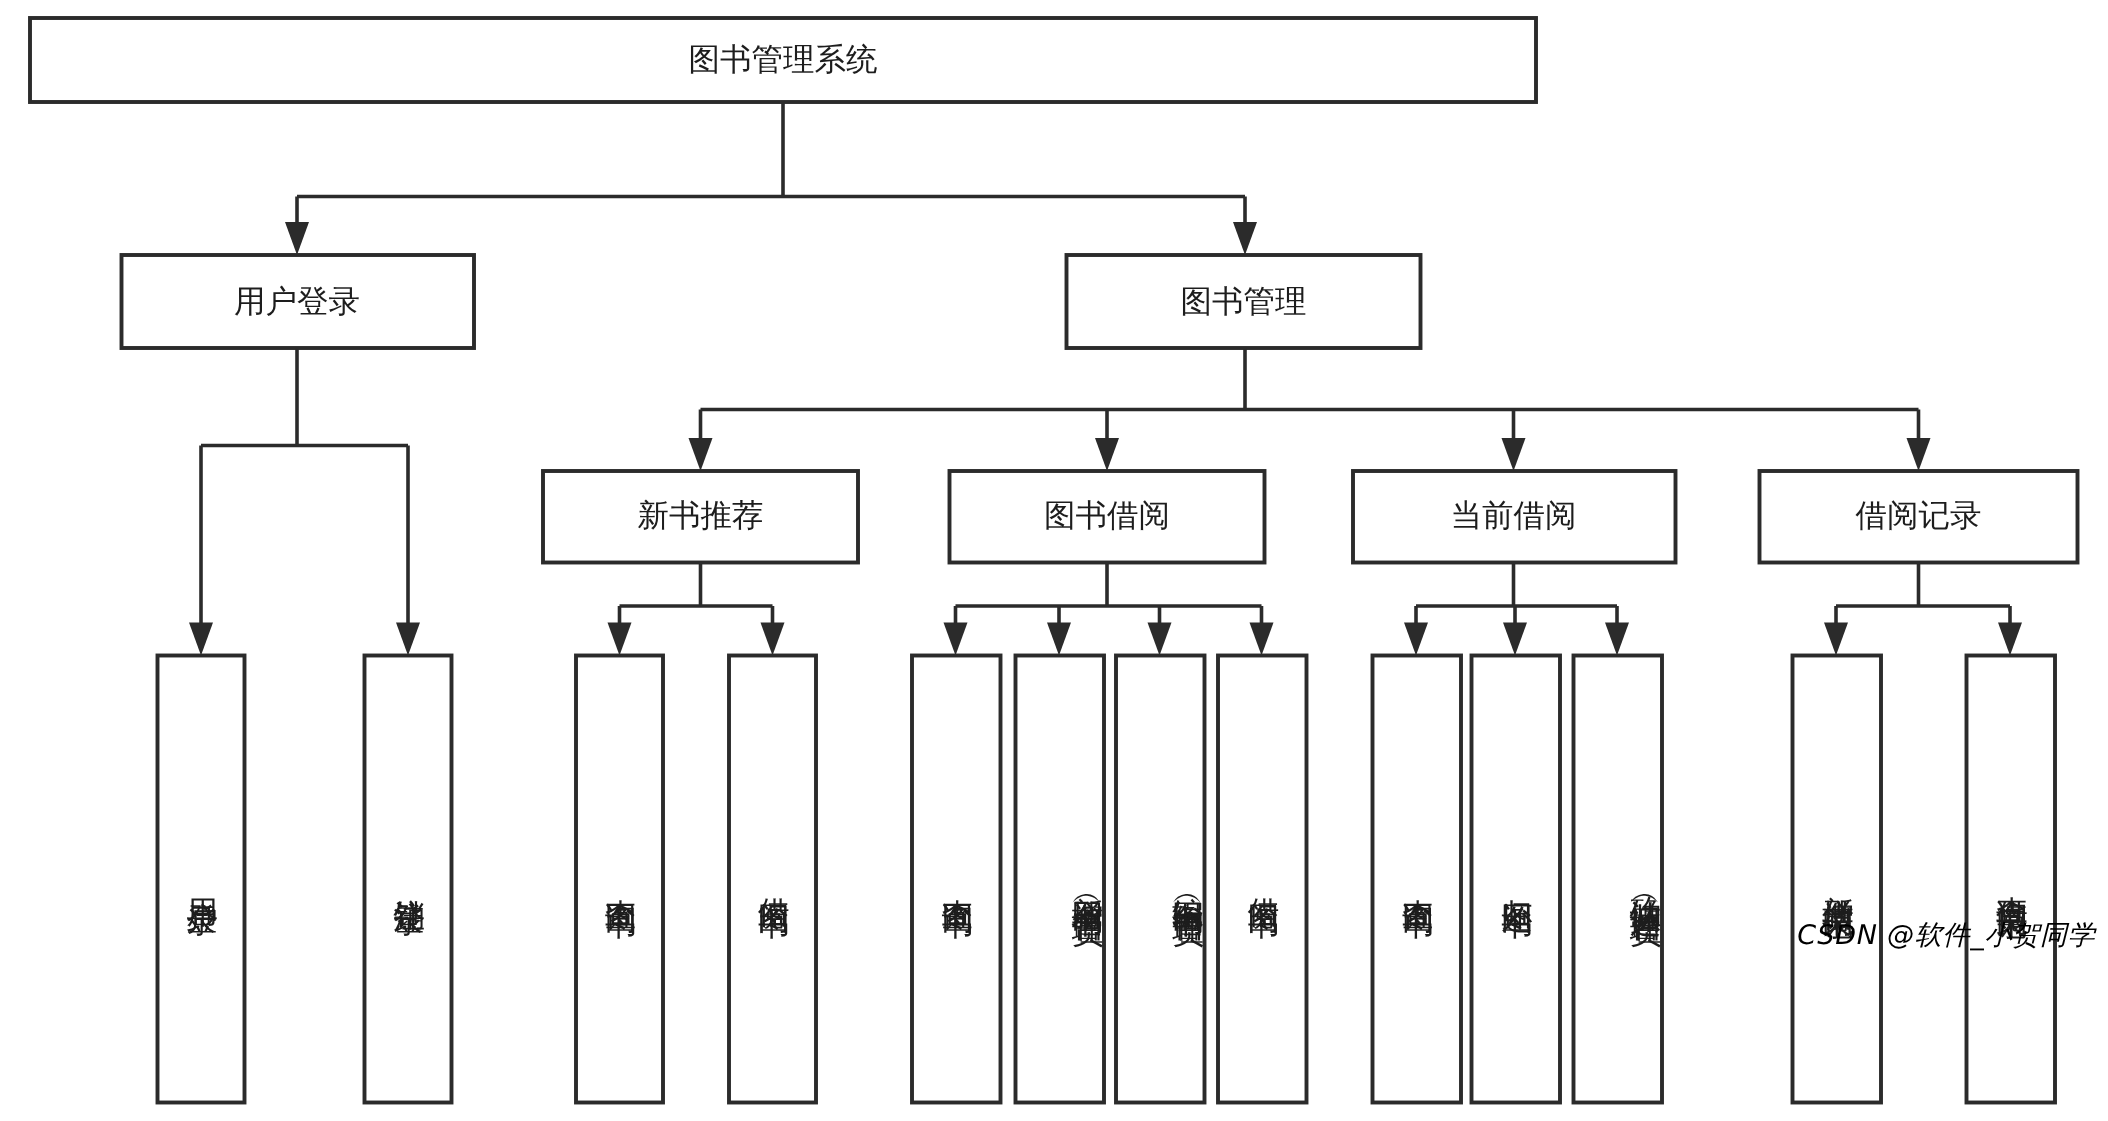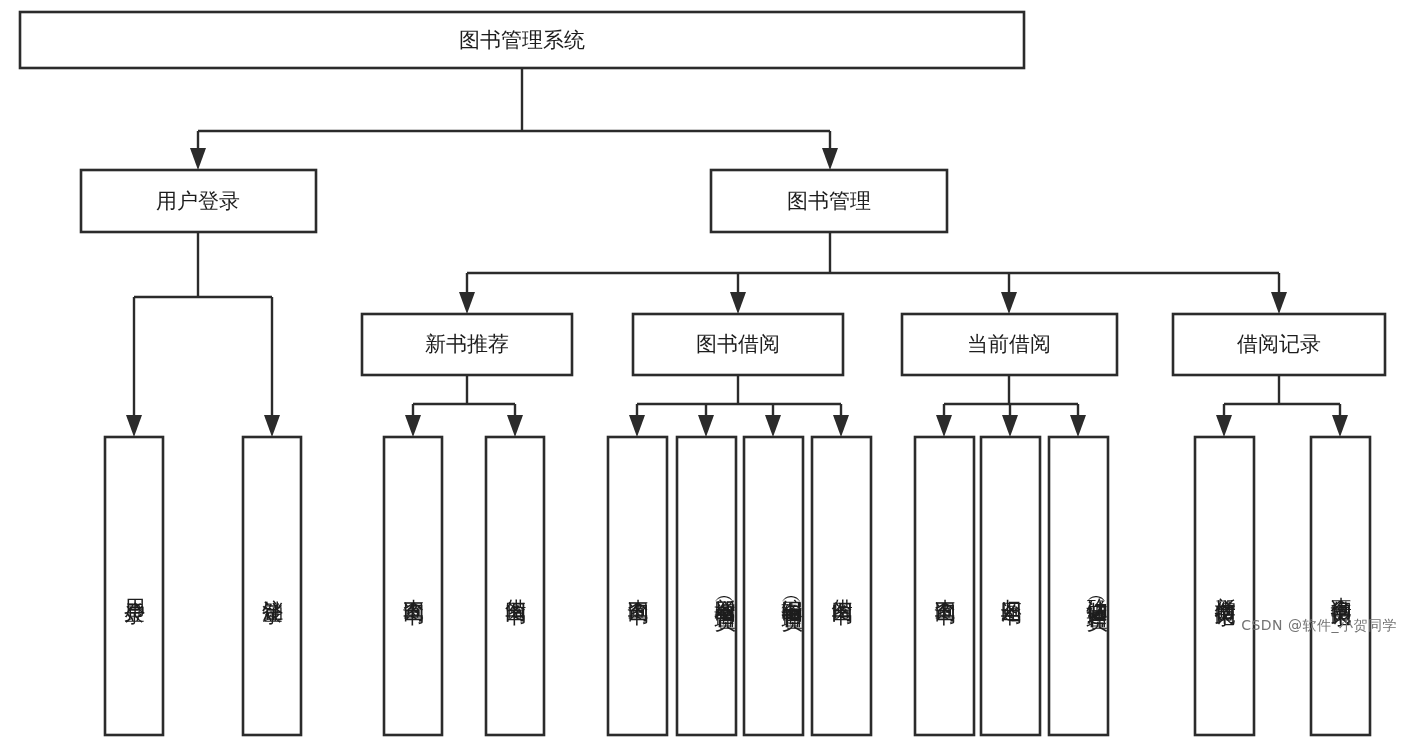--- a/index.html
+++ b/index.html
@@ -62,24 +62,25 @@
     justify-content: center;
     text-align: center;
     white-space: nowrap;
     pointer-events: none;
   }
   .watermark {
     position: absolute;
     right: 8px;
     bottom: 6px;
     font-family: "DejaVu Sans", "Liberation Sans", sans-serif;
-    font-size: 14px;
-    color: #737373;
+    font-size: 18px;
+    color: #000000;
     white-space: nowrap;
     letter-spacing: 0.5px;
+    font-style: italic;
   }
 </style>
 </head>
 <body>
 
 <div id="diagram-root">
 
   <svg id="tree-svg" viewBox="0 0 1405 747">
 
     <g>

